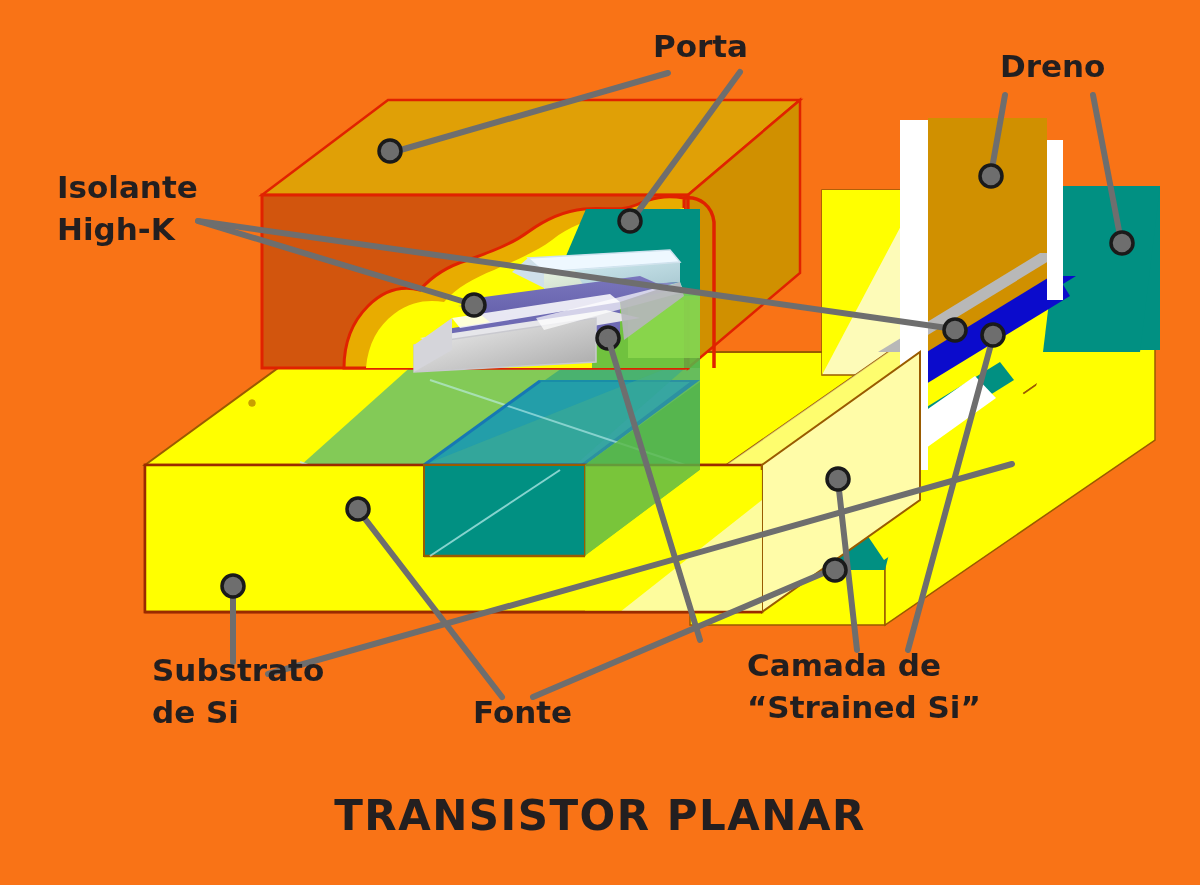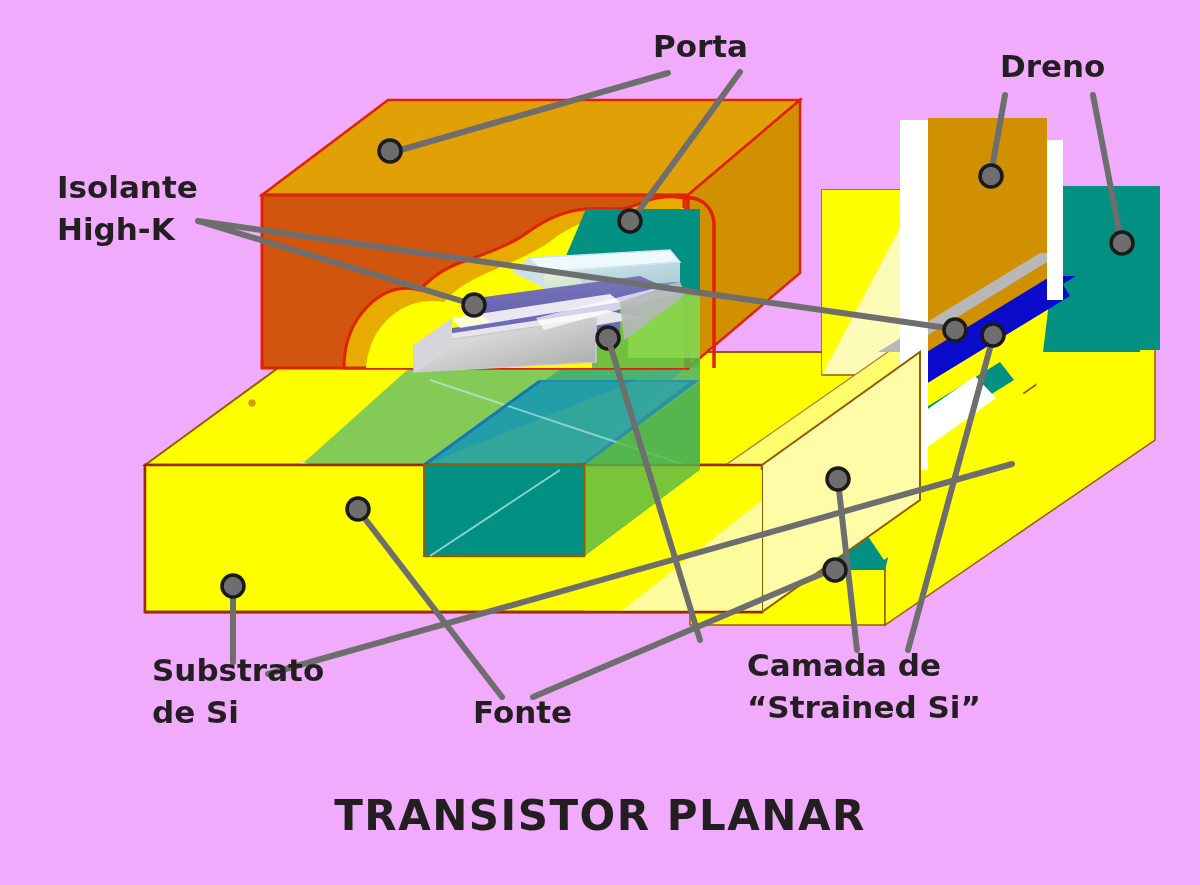--- a/index.html
+++ b/index.html
@@ -8,21 +8,21 @@
     padding: 0;
     background: #ffffff;
   }
   body {
     font-family: "DejaVu Sans", "Liberation Sans", sans-serif;
   }
   #stage {
     position: relative;
     width: 1200px;
     height: 885px;
-    background: #f0abfc;
+    background: #f97316;
     overflow: hidden;
   }
   #diagram-svg {
     position: absolute;
     left: 0;
     top: 0;
     width: 1200px;
     height: 885px;
   }
   .lbl {

